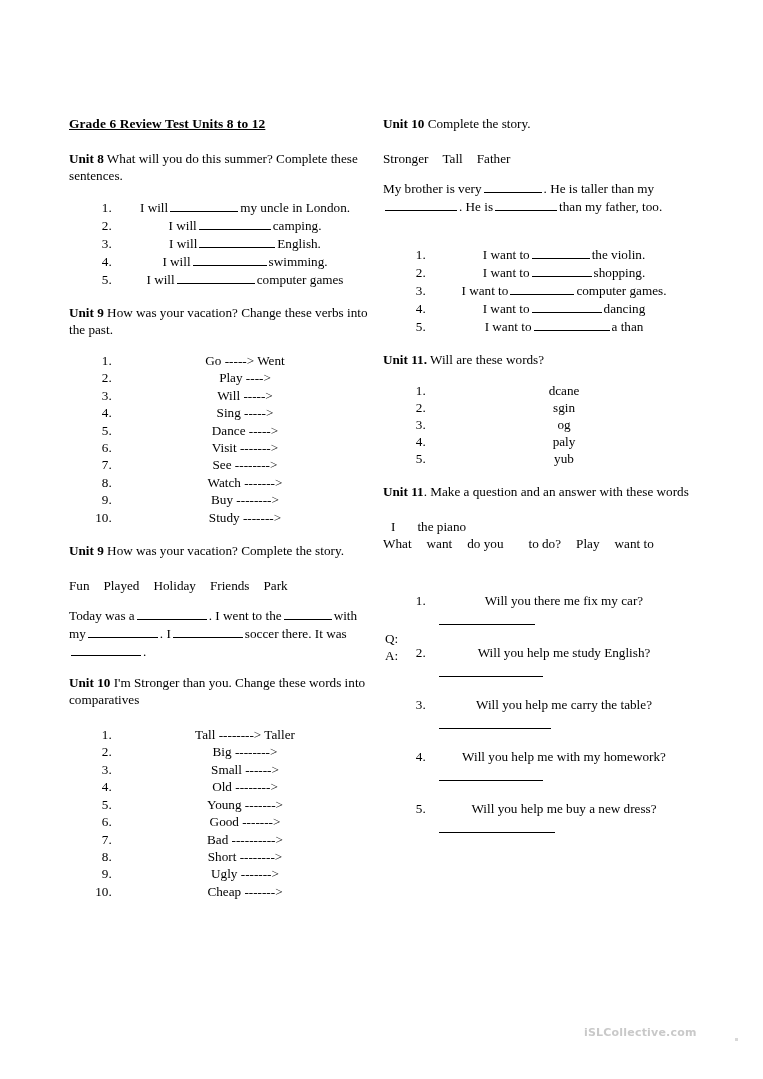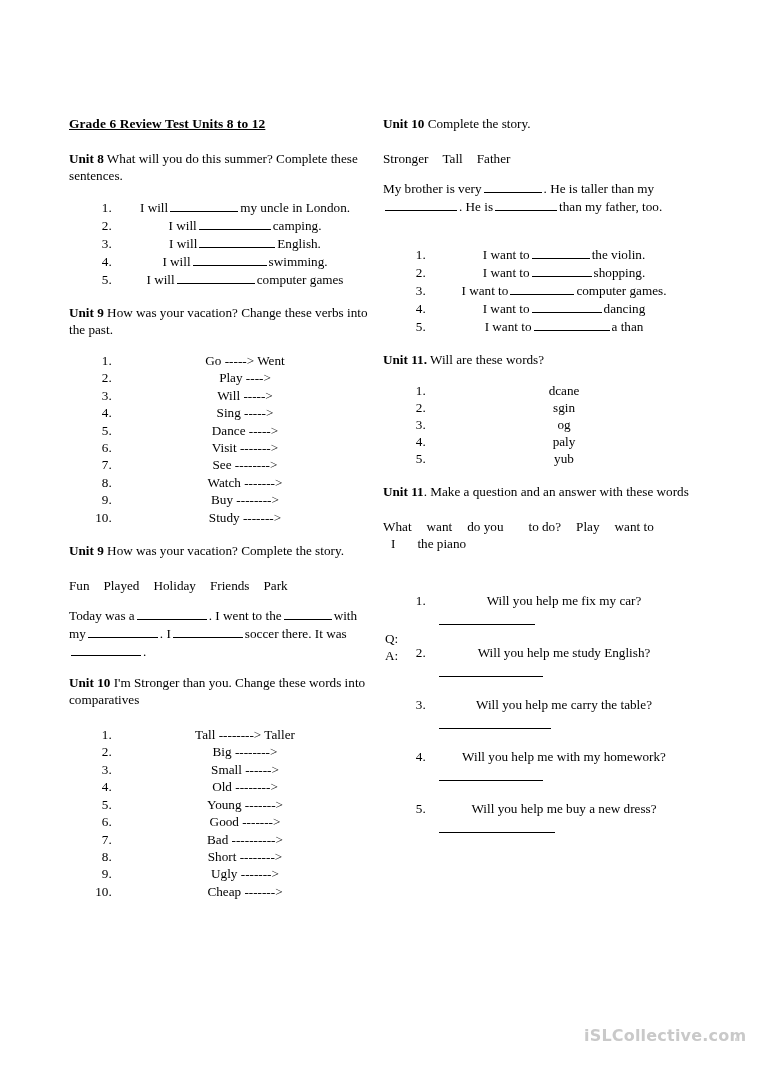--- a/index.html
+++ b/index.html
@@ -103,21 +103,21 @@
     position: absolute;
     left: 2px;
   }
   .qa div { line-height: 17px; }
 
   .watermark {
     position: absolute;
     left: 584px;
     top: 1026px;
     font-family: "DejaVu Sans", "Liberation Sans", sans-serif;
-    font-size: 16px;
+    font-size: 11px;
     font-weight: bold;
     color: #c9c9c9;
     letter-spacing: 0.2px;
     white-space: nowrap;
   }
   .watermark-dot {
     position: absolute;
     left: 735px;
     top: 1038px;
     width: 3px;
@@ -240,34 +240,34 @@
       <li>paly</li>
       <li>yub</li>
     </ol>
 
     <div class="gap-lg"></div>
 
     <div class="para">
       <span class="unit-label">Unit 11</span><span>. Make a question and an answer with these words</span>
     </div>
     <div class="gap-md"></div>
+    <div class="scramble-line" style="padding-left:8px">
+      <span style="margin-right:22px">I</span><span>the piano</span>
+    </div>
     <div class="scramble-line">
       <span>What</span><span>want</span><span>do you</span><span style="margin-left:10px">to do?</span><span>Play</span><span>want to</span>
     </div>
-    <div class="scramble-line" style="padding-left:8px">
-      <span style="margin-right:22px">I</span><span>the piano</span>
-    </div>
 
     <div class="gap-lg"></div>
     <div class="gap-md"></div>
 
     <div class="gap-md"></div>
     <ol class="numlist spaced">
       <li>
-        <span>Will you help me fix my car?</span>
+        <span>Will you there me fix my car?</span>
         <span class="ans-blank" style="width:96px"></span>
       </li>
       <li>
         <span>Will you help me study English?</span>
         <span class="ans-blank" style="width:104px"></span>
       </li>
       <li>
         <span>Will you help me carry the table?</span>
         <span class="ans-blank" style="width:112px"></span>
       </li>

